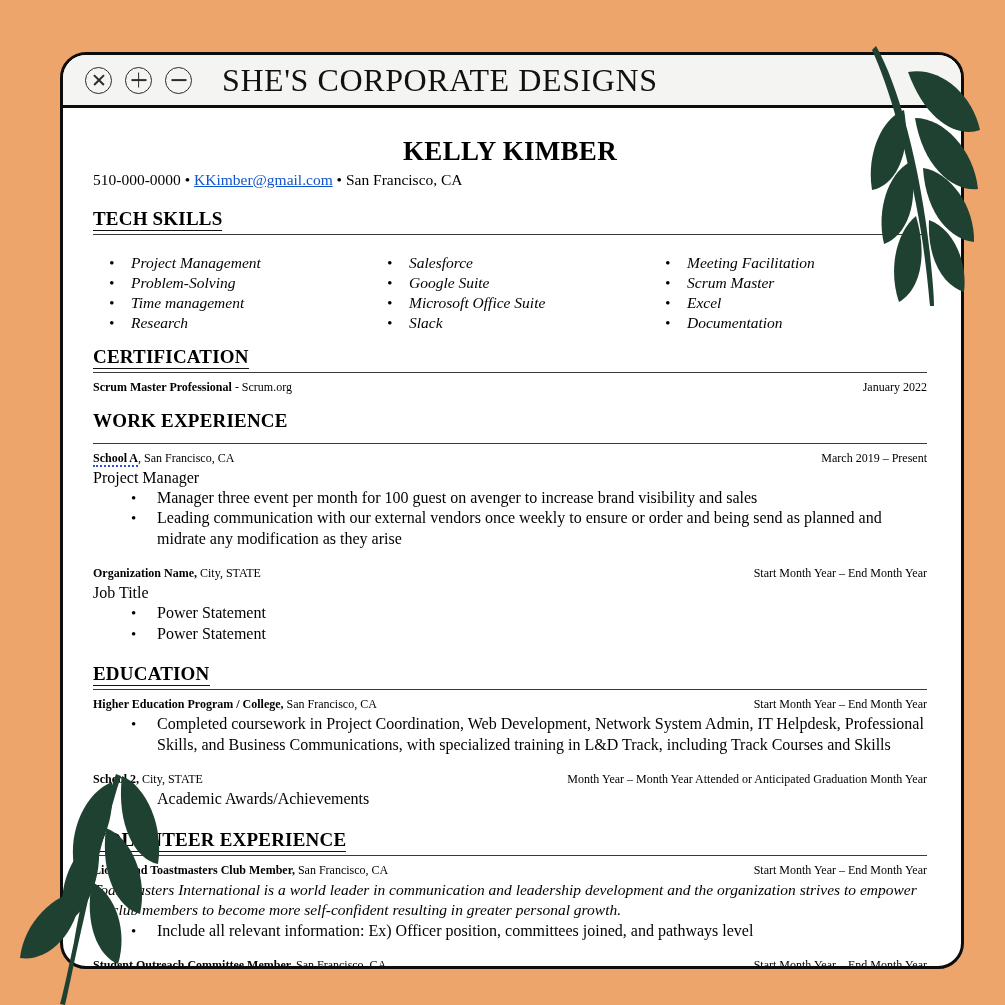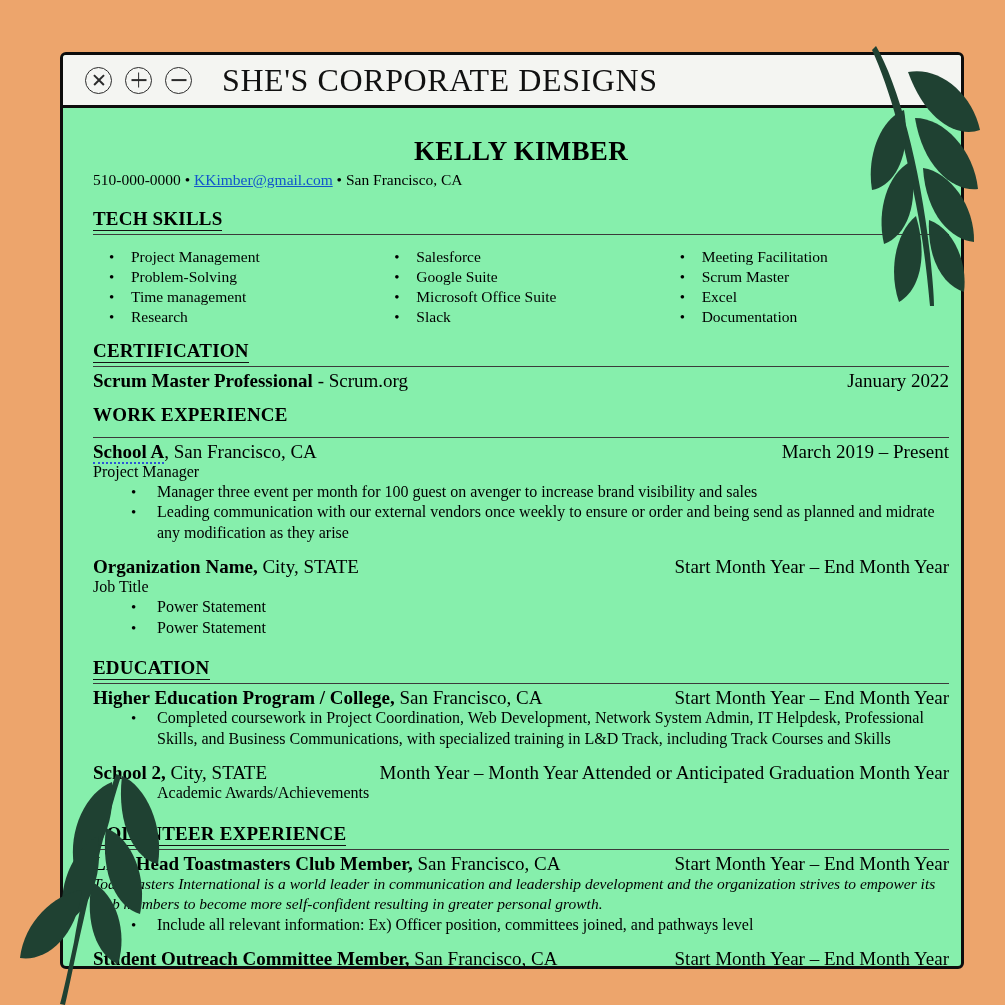--- a/index.html
+++ b/index.html
@@ -35,23 +35,23 @@
     z-index: 40;
   }
 
   
   #window-frame {
     position: absolute;
     left: 60px;
     top: 52px;
     width: 904px;
     height: 917px;
-    background: #86efac;
+    background: #ffffff;
     border: 3px solid #0d0d0d;
-    border-radius: 6px;
+    border-radius: 26px;
     box-sizing: border-box;
     overflow: hidden;
     z-index: 20;
   }
 
   #title-bar {
     height: 53px;
     background: #f4f5f2;
     border-bottom: 3px solid #0d0d0d;
     display: flex;
@@ -94,21 +94,21 @@
     font-family: "Liberation Serif", "DejaVu Serif", serif;
     font-size: 32px;
     letter-spacing: 0.6px;
     color: #111;
     margin-left: 17px;
     white-space: nowrap;
   }
 
   
   #doc {
-    padding: 22px 12px 0 30px;
+    padding: 22px 34px 0 30px;
     box-sizing: border-box;
     height: calc(100% - 53px);
     overflow: hidden;
     color: #000;
   }
 
   #resume-name {
     text-align: center;
     font-weight: bold;
     font-size: 27px;
@@ -141,21 +141,22 @@
     border-top: 1.4px solid #3a3a3a;
     margin: 3px 0 4px 0;
   }
 
   
   #skills-grid {
     display: grid;
     grid-template-columns: 1fr 1fr 1fr;
     column-gap: 0px;
     row-gap: 0px;
-    margin-top: 12px;
+    margin-top: 18px;
+    font-style: italic;
   }
   .skill-item {
     font-size: 15.5px;
     line-height: 20px;
     padding-left: 38px;
     position: relative;
     white-space: nowrap;
   }
   .skill-item::before {
     content: "\2022";
@@ -163,21 +164,21 @@
     left: 16px;
     font-size: 15px;
     line-height: 20px;
   }
 
   
   .entry-row {
     display: flex;
     justify-content: space-between;
     align-items: baseline;
-    font-size: 19px;
+    font-size: 12px;
     line-height: 20px;
   }
   .entry-left { white-space: nowrap; }
   .entry-left b { font-weight: bold; }
   .entry-right { white-space: nowrap; }
   .entry-sub {
     font-size: 16px;
     line-height: 20px;
   }
   .entry-desc {

